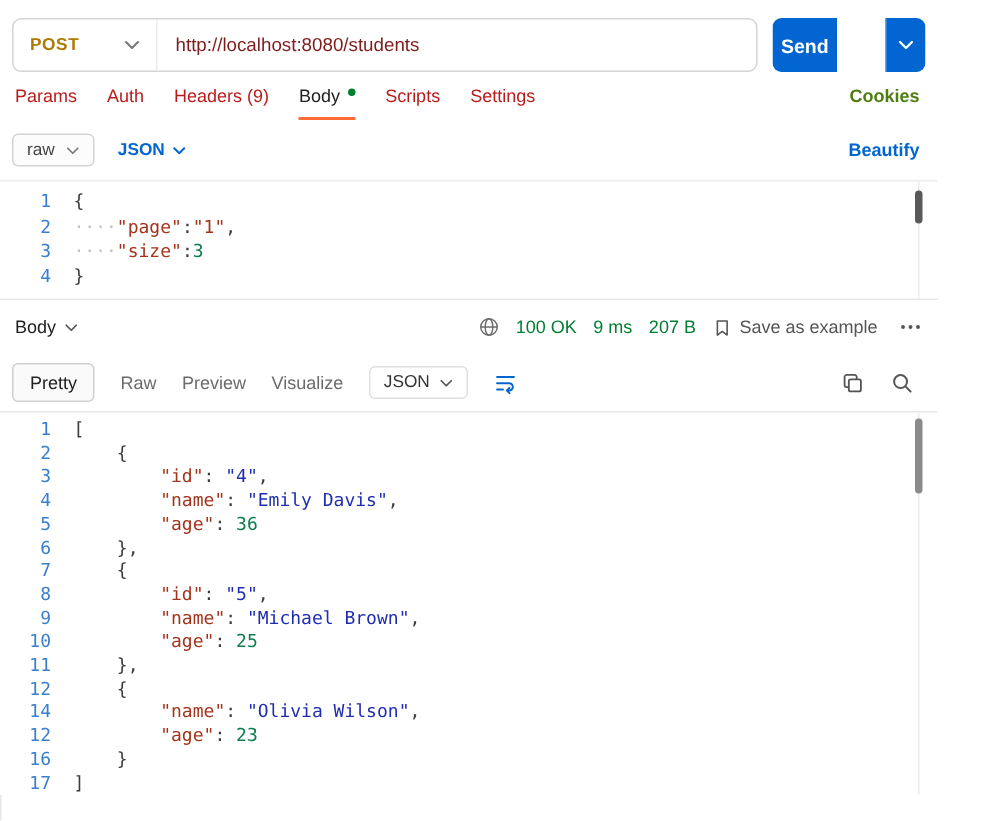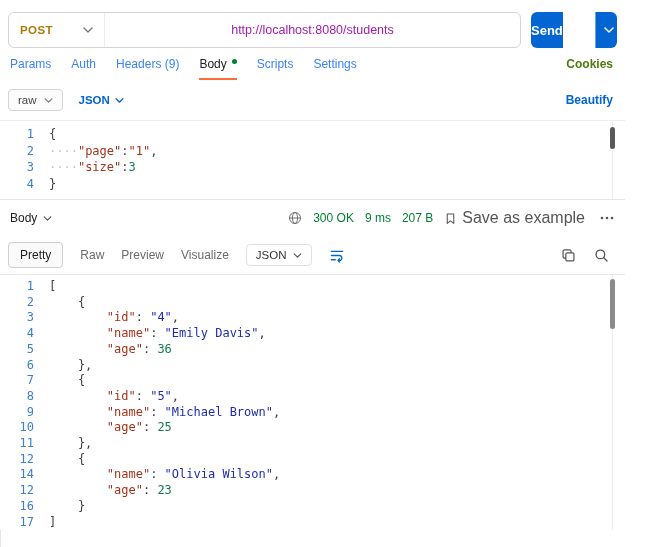--- a/index.html
+++ b/index.html
@@ -9,28 +9,28 @@
   .main { width:625px; display:flex; flex-direction:column; }
   .right-rail { width:35px; border-left:1px solid #e6e6e6; display:flex; flex-direction:column; align-items:center; padding-top:18px; gap:28px; }
   .rail-icon { width:16px; height:16px; color:#5f5f5f; cursor:pointer; }
 
   
   .request-bar { height:36px; margin:12px 8px 0 8px; display:flex; gap:10px; flex:none; }
   .url-control { flex:1; display:flex; border:1px solid #d4d4d4; border-radius:6px; background:#fff; overflow:hidden; }
   .method-select { width:96px; flex:none; display:flex; align-items:center; justify-content:space-between; padding:0 11px; cursor:pointer; border-right:1px solid #ececec; }
   .method-label { font-size:11.5px; font-weight:bold; color:#ad7a03; letter-spacing:.4px; }
   .chev { color:#777; flex:none; }
-  .url-input { flex:1; border:none; outline:none; font-size:12.5px; color:#a21caf; padding:0 12px; font-family:"Liberation Sans", sans-serif; background:transparent;text-align:center; }
-  .send-split { width:86px; flex:none; display:flex; border-radius:6px; overflow:hidden;gap:32px; }
+  .url-input { flex:1; border:none; outline:none; font-size:12.5px; color:#7f1d1d; padding:0 12px; font-family:"Liberation Sans", sans-serif; background:transparent; }
+  .send-split { width:102px; flex:none; display:flex; border-radius:6px; overflow:hidden;gap:32px; }
   .send-btn { flex:1; background:#0265d2; border:none; color:#fff; font-size:13px; font-weight:bold; cursor:pointer; font-family:"Liberation Sans", sans-serif; }
   .send-caret { width:27px; flex:none; background:#0265d2; border:none; border-left:1px solid rgba(255,255,255,.4); color:#fff; cursor:pointer; display:flex; align-items:center; justify-content:center; }
 
   
   .req-tabs { height:32px; flex:none; display:flex; align-items:center; gap:20px; padding:0 12px 0 10px; }
-  .tab { font-size:12px; color:#3b82f6; cursor:pointer; position:relative; height:100%; display:flex; align-items:center; gap:5px; }
+  .tab { font-size:12px; color:#b91c1c; cursor:pointer; position:relative; height:100%; display:flex; align-items:center; gap:5px; }
   .tab.active { color:#212121; }
   .tab.active::after { content:""; position:absolute; left:0; right:0; bottom:0; height:2px; background:#ff6c37; }
   .green-dot { width:5px; height:5px; border-radius:50%; background:#007f31; margin-top:-6px; }
   .cookies-link { margin-left:auto; font-size:12px; font-weight:bold; color:#4d7c0f; cursor:pointer; }
 
   
   .body-toolbar { height:40px; flex:none; display:flex; align-items:center; gap:16px; padding:0 12px 0 8px; }
   .raw-select { display:flex; align-items:center; gap:7px; border:1px solid #d4d4d4; border-radius:4px; background:#fcfcfc; padding:4px 9px; font-size:11.5px; color:#444; cursor:pointer; }
   .json-select { display:flex; align-items:center; gap:5px; font-size:11.5px; font-weight:bold; color:#0265d2; cursor:pointer; }
   .beautify-link { margin-left:auto; font-size:12px; font-weight:bold; color:#0265d2; cursor:pointer; }
@@ -52,21 +52,21 @@
   .scroll-track { position:absolute; top:0; bottom:0; right:12px; width:1px; background:#ececec; }
   .scroll-thumb { position:absolute; width:5px; border-radius:3px; background:#777; right:10px; }
   .request-editor .scroll-thumb { top:6px; height:22px; background:#595959; }
   .response-editor .scroll-thumb { top:4px; height:50px; background:#8a8a8a; }
 
   
   .response-header { height:36px; flex:none; display:flex; align-items:center; padding:0 10px 0 10px; }
   .res-body-select { display:flex; align-items:center; gap:6px; font-size:12px; color:#212121; cursor:pointer; }
   .status-group { margin-left:auto; display:flex; align-items:center; gap:11px; }
   .status-green { font-size:12px; color:#007f31; }
-  .save-example { display:flex; align-items:center; gap:5px; font-size:16px; color:#555; cursor:pointer; }
+  .save-example { display:flex; align-items:center; gap:5px; font-size:12px; color:#555; cursor:pointer; }
   .dots-icon { color:#555; cursor:pointer; display:flex; align-items:center; margin-left:3px; }
 
   
   .response-tabs { height:38px; flex:none; display:flex; align-items:center; gap:17px; padding:0 12px 0 8px; }
   .pretty-btn { border:1px solid #cfcfcf; border-radius:4px; background:#fafafa; padding:5px 11px; font-size:12px; color:#212121; cursor:pointer; }
   .res-tab { font-size:12px; color:#6b6b6b; cursor:pointer; }
   .res-json-select { display:flex; align-items:center; gap:6px; border:1px solid #e0e0e0; border-radius:4px; padding:4px 9px; font-size:11.5px; color:#333; cursor:pointer; }
   .wrap-icon { color:#0265d2; cursor:pointer; display:flex; align-items:center; }
   .res-right-icons { margin-left:auto; display:flex; align-items:center; gap:18px; margin-right:4px; }
   .tool-icon { color:#555; cursor:pointer; display:flex; align-items:center; }
@@ -151,21 +151,21 @@
         <svg class="chev" width="9" height="5" viewBox="0 0 10 6">
             <path d="M1 1l4 4 4-4" fill="none" stroke="#555" stroke-width="1.4" stroke-linecap="round" stroke-linejoin="round"></path>
           </svg>
       </div>
       <div class="status-group">
         <svg class="globe" width="14" height="14" viewBox="0 0 16 16" fill="none" stroke="#6b6b6b" stroke-width="1.1">
             <circle cx="8" cy="8" r="6.3"></circle>
             <ellipse cx="8" cy="8" rx="2.9" ry="6.3"></ellipse>
             <path d="M1.7 8h12.6"></path>
           </svg>
-        <span class="status-green">300 OK</span>
+        <span class="status-green">100 OK</span>
         <span class="status-green">9 ms</span>
         <span class="status-green">207 B</span>
         <div class="save-example">
           <svg width="13" height="13" viewBox="0 0 16 16" fill="none" stroke="#555" stroke-width="1.3">
               <path d="M4 2.5h8V14l-4-3-4 3z" stroke-linejoin="round"></path>
             </svg>
           <span>Save as example</span>
         </div>
         <div class="dots-icon">
           <svg width="16" height="14" viewBox="0 0 16 14">

